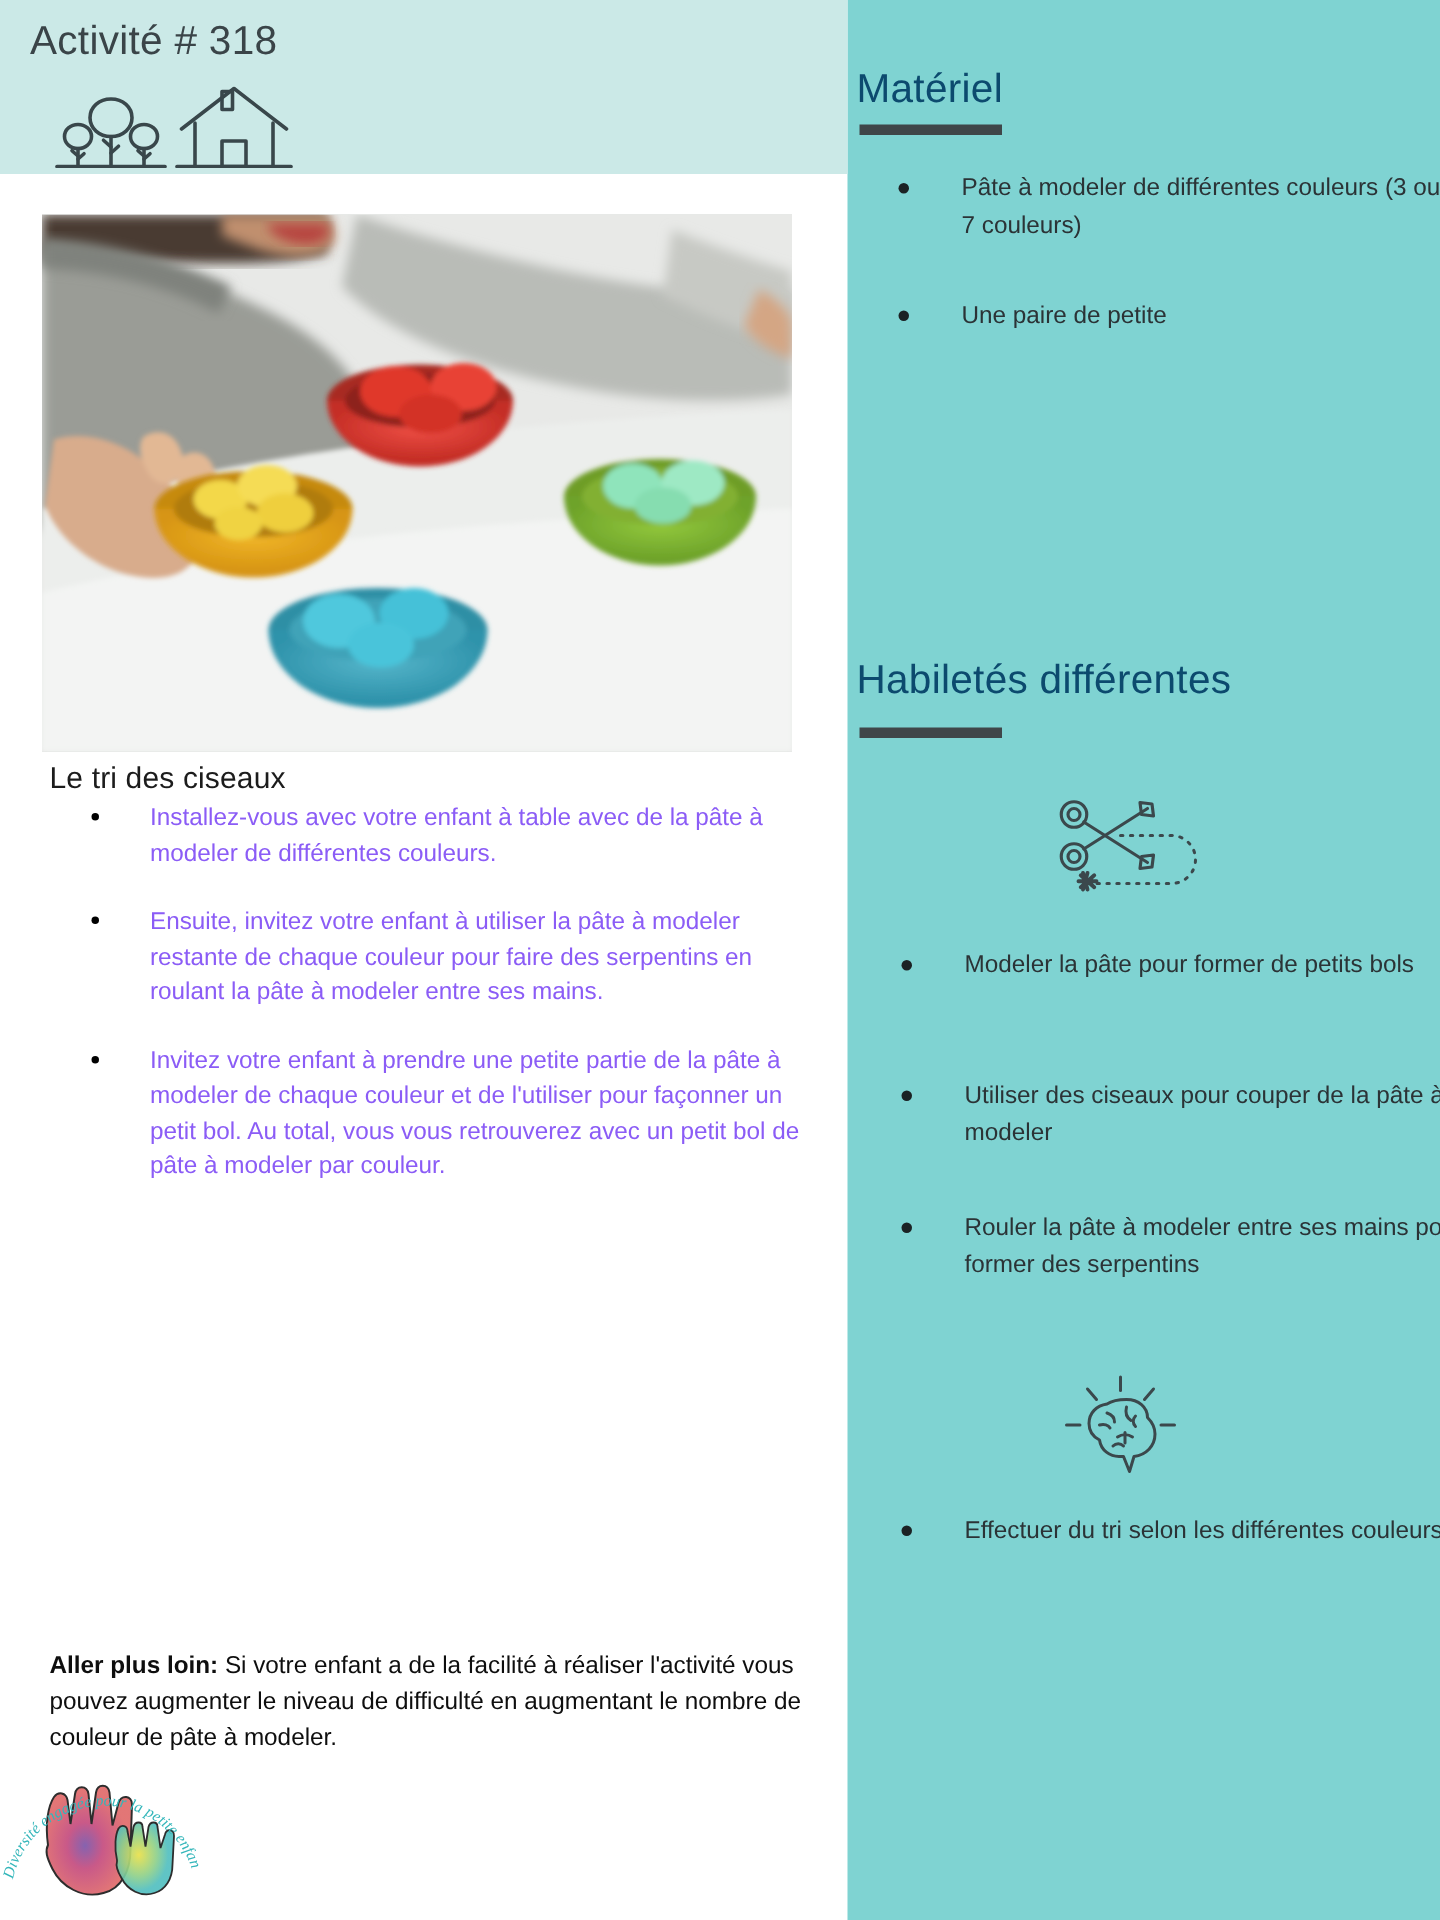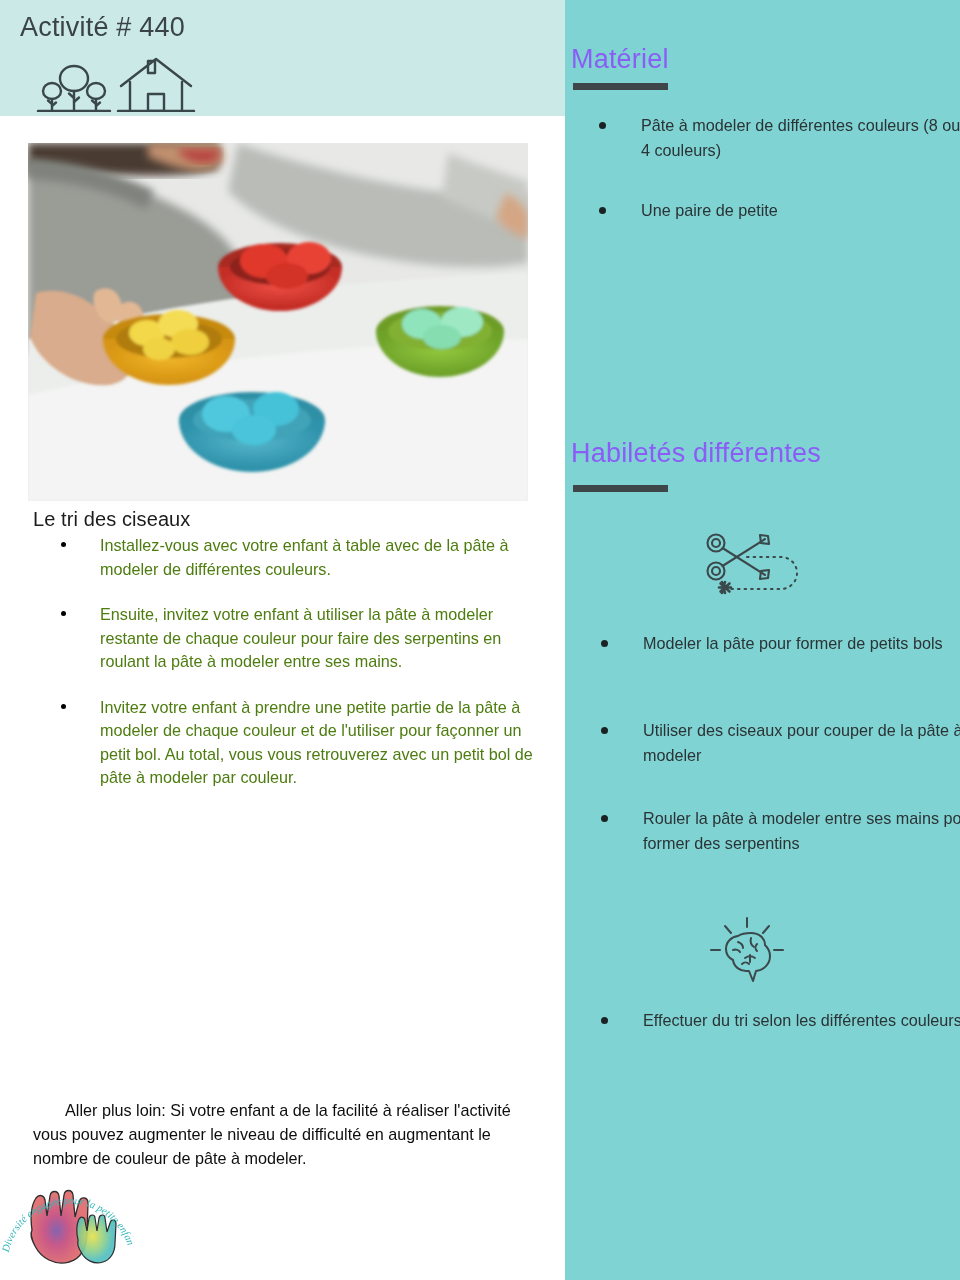--- a/index.html
+++ b/index.html
@@ -79,56 +79,56 @@
     left: 33px;
     top: 534px;
     width: 510px;
   }
   .left-list .li {
     position: relative;
     padding-left: 67px;
     margin-bottom: 22px;
     font-size: 16.2px;
     line-height: 23.5px;
-    color: #4d7c0f;
+    color: #8b5cf6;
   }
   .left-list .li .dot {
     position: absolute;
     left: 28px;
     top: 8px;
     width: 5px;
     height: 5px;
     border-radius: 50%;
     background: #000;
   }
   .closing {
     position: absolute;
     left: 33px;
     top: 1098px;
     width: 512px;
     font-size: 16.2px;
     line-height: 24px;
     color: #0e0e0e;
   }
-  .closing b { font-weight: normal; margin-left: 32px; }
+  .closing b { font-weight: bold; }
 
   
   .logo {
     position: absolute;
     left: 2px;
     top: 1168px;
     width: 132px;
     height: 112px;
   }
 
   
   .sec-title {
     position: absolute;
     font-size: 27px;
-    color: #8b5cf6;
+    color: #0c4a6e;
     letter-spacing: .2px;
     white-space: nowrap;
   }
   .sec-rule {
     position: absolute;
     height: 7px;
     width: 95px;
     background: #3f4649;
   }
   .mat-title  { left: 571px; top: 44px; }
@@ -173,21 +173,21 @@
 </style>
 </head>
 <body>
 
 <div class="page">
 
   <div class="right-panel"></div>
 
   <div class="header-band"></div>
 
-  <div class="activity-title">Activité # 440</div>
+  <div class="activity-title">Activité # 318</div>
 
   <div class="header-icons">
     <svg width="175" height="56" viewBox="0 0 175 56" fill="none" stroke="#39474b" stroke-width="2.4" stroke-linecap="round" stroke-linejoin="round">
 
       <g>
         <path d="M26 27c-5 0-9 3.5-9 8s4 8 9 8 9-3.5 9-8-4-8-9-8z"></path>
         <path d="M26 43v12"></path>
         <path d="M26 48l-4-3.5M26 50l4-3.5"></path>
         <path d="M48 10c-8 0-14 5.5-14 12.5S40 35 48 35s14-5.5 14-12.5S56 10 48 10z"></path>
         <path d="M48 35v20"></path>
@@ -350,21 +350,21 @@
       </text>
     </svg>
   </div>
 
   <div class="sec-title mat-title">Matériel</div>
   <div class="sec-rule mat-rule"></div>
 
   <div class="right-list">
     <div class="li mat-li-0">
       <span class="dot"></span>
-      <span>Pâte à modeler de différentes couleurs (8 ou 4 couleurs)</span>
+      <span>Pâte à modeler de différentes couleurs (3 ou 7 couleurs)</span>
     </div>
     <div class="li mat-li-1">
       <span class="dot"></span>
       <span>Une paire de petite</span>
     </div>
   </div>
 
   <div class="sec-title hab-title">Habiletés différentes</div>
   <div class="sec-rule hab-rule"></div>
 

